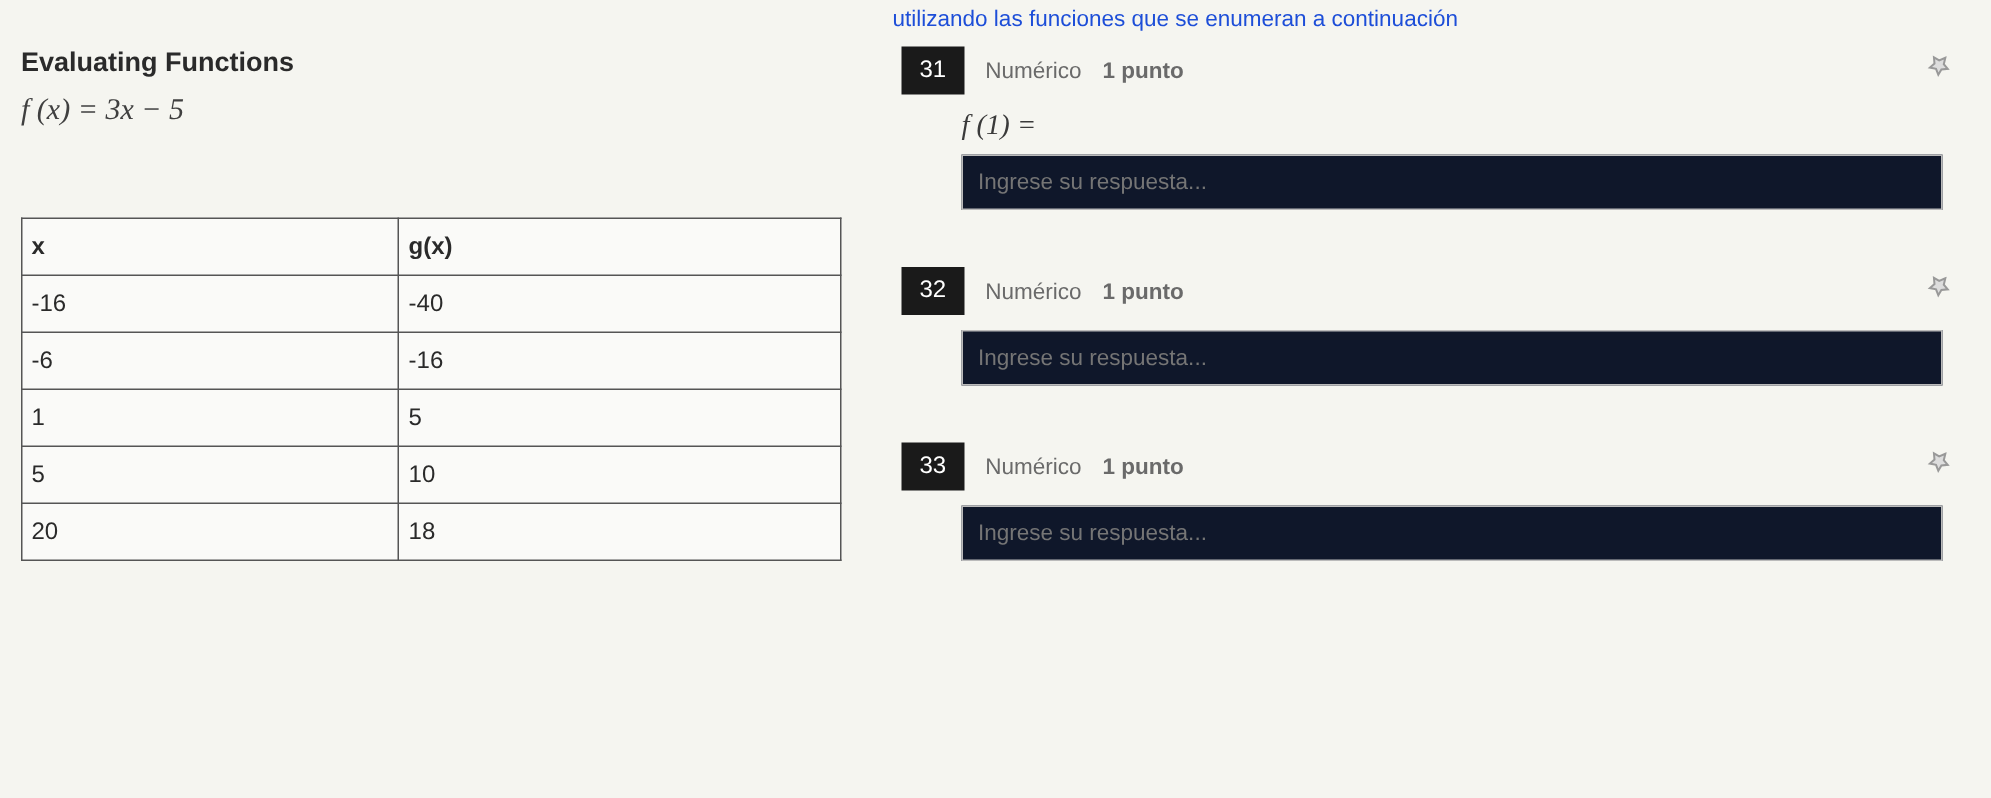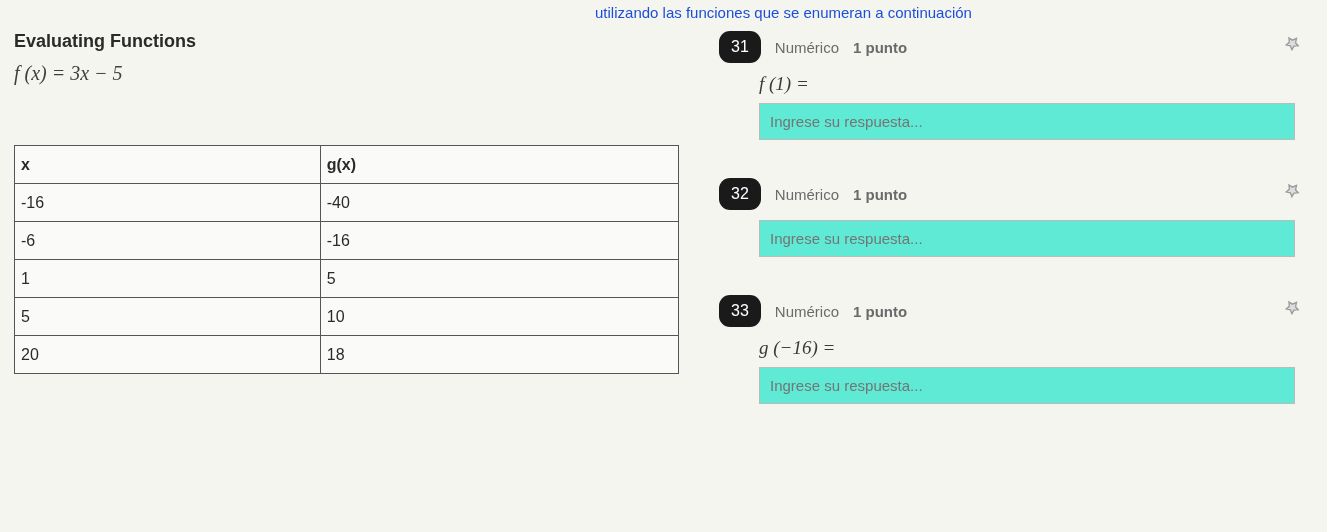--- a/index.html
+++ b/index.html
@@ -21,21 +21,21 @@
       color: #1d4ed8;
       padding: 4px 0 10px 0;
       margin-left: 240px;
     }
     .container {
       display: flex;
       gap: 40px;
       padding: 0 14px;
     }
     .left-col {
-      width: 665px;
+      width: 547px;
     }
     .right-col {
       flex: 1;
       padding-right: 18px;
     }
     .section-title {
       font-weight: bold;
       font-size: 18px;
       margin-bottom: 10px;
       color: #2a2a2a;
@@ -73,21 +73,20 @@
       gap: 14px;
       margin-bottom: 10px;
     }
     .q-number {
       background: #1a1a1a;
       color: #fff;
       padding: 7px 12px;
       font-size: 16px;
       min-width: 36px;
       text-align: center;
-      border-radius: 11px;
     }
     .q-type {
       font-size: 15px;
       color: #6a6a6a;
       text-align: center;
     }
     .q-points {
       font-size: 15px;
       color: #6a6a6a;
       font-weight: bold;
@@ -98,21 +97,21 @@
       font-size: 19px;
       margin-left: 40px;
       margin-bottom: 8px;
       color: #3a3a3a;
     }
     .q-input {
       margin-left: 40px;
       width: calc(100% - 40px);
       padding: 9px 10px;
       border: 1px solid #bbb;
-      background: #5eead4;
+      background: #0f172a;
       font-size: 15px;
       color: #777;
       font-family: Arial, sans-serif;
     }
     .pin-icon {
       position: absolute;
       right: -4px;
       top: 4px;
       color: #888;
       font-size: 16px;
@@ -197,18 +196,17 @@
       <span class="pin-icon">
         <svg width="16" height="16" viewBox="0 0 24 24" fill="none" stroke="#888" stroke-width="2">
             <path d="M12 2l3 6 6 1-4.5 4.5 1 6-5.5-3-5.5 3 1-6L3 9l6-1z" fill="#ddd" stroke="#999"></path>
           </svg>
       </span>
       <div class="q-header">
         <div class="q-number">33</div>
         <div class="q-type">Numérico</div>
         <div class="q-points">1 punto</div>
       </div>
-      <div class="q-prompt">g (−16) =</div>
       <input class="q-input" type="text" placeholder="Ingrese su respuesta..." style="">
     </div>
 
   </div>
 </div>
 
 </body></html>

